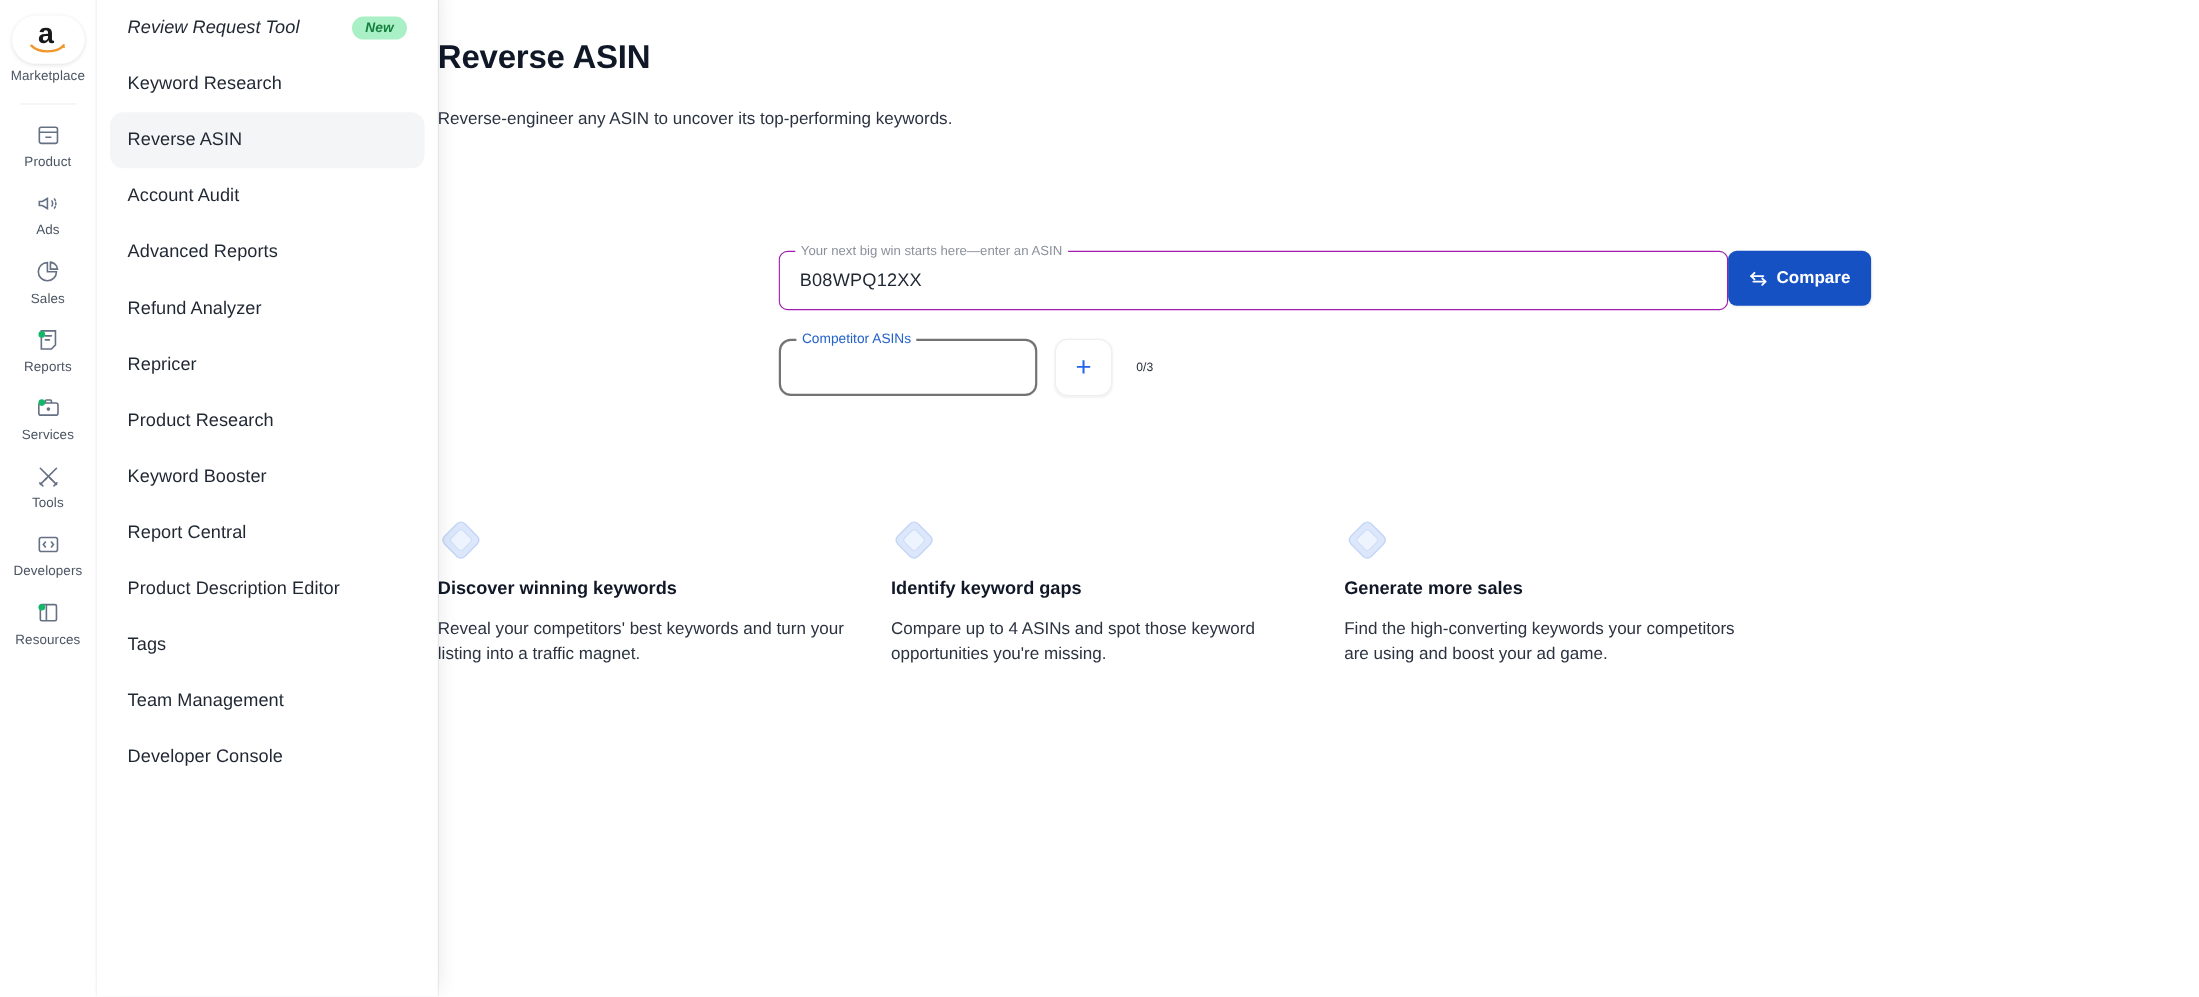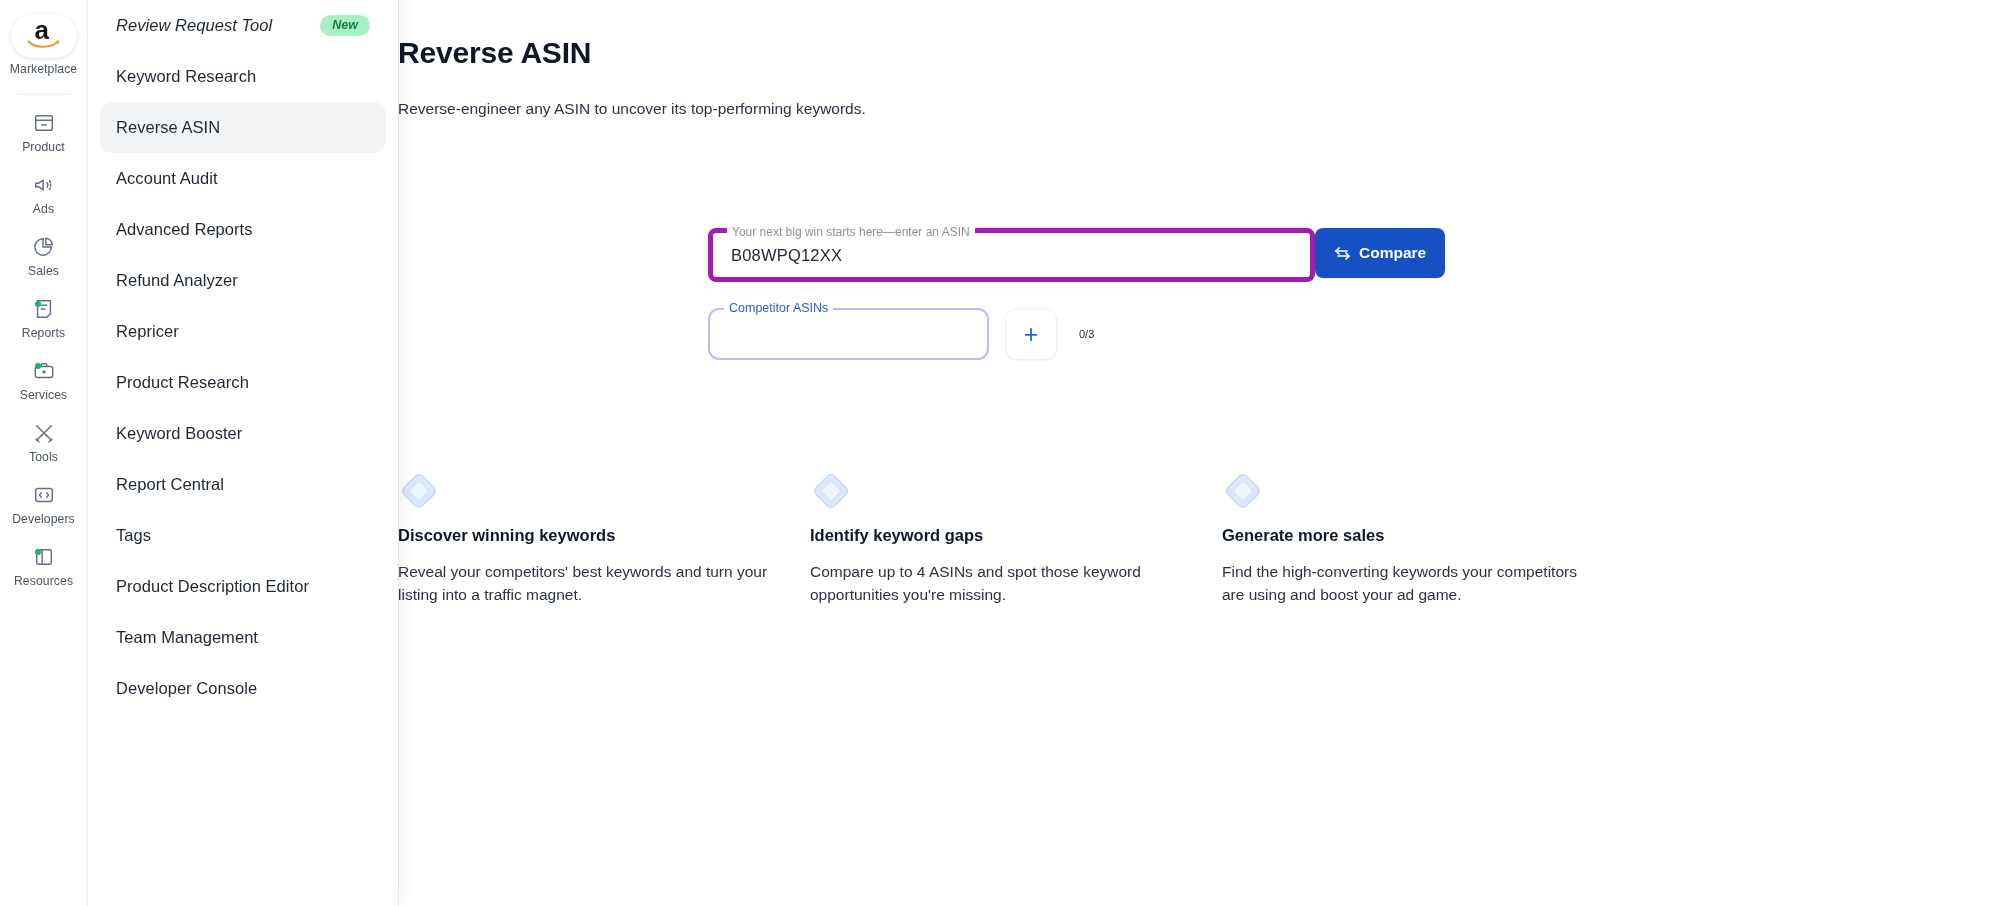--- a/index.html
+++ b/index.html
@@ -95,22 +95,22 @@
   }
   .page-sub {
     position:absolute; left: 310px; top: 100px;
     font-size: 15.5px; color:#2c3340; white-space:nowrap;
   }
 
   
   .search-row { position:absolute; left: 620px; top: 228px; display:flex; align-items:flex-start; }
   .field {
     position: relative;
-    width: 607px; height: 54px;
-    border: 5px solid #a21caf; border-radius: 8px;
+    width: 863px; height: 54px;
+    border: 1px solid #a21caf; border-radius: 8px;
     background:#fff;
     display:flex; align-items:center;
     padding: 0 18px;
   }
   .field .flabel {
     position:absolute; top:-8px; left: 14px;
     background:#fff; padding: 0 5px;
     font-size: 12px; color:#8b919b; white-space:nowrap;
   }
   .field .fval { font-size: 16.5px; color:#1f2733; letter-spacing:.2px; }
@@ -122,22 +122,22 @@
     display:flex; align-items:center; justify-content:center; gap:8px;
     font-size: 15.5px; font-weight: 600; cursor:pointer;
     padding: 0 19px;
     box-shadow: 0 1px 2px rgba(16,24,40,.08);
   }
   .compare-btn svg { display:block; }
 
   
   .comp-row { position:absolute; left: 620px; top: 308px; display:flex; align-items:center; }
   .field.focused {
-    width: 281px; height: 52px;
-    border: 2px solid #c4b5fd; border-radius: 11px;
+    width: 235px; height: 52px;
+    border: 2px solid #737373; border-radius: 11px;
   }
   .field.focused .flabel { color:#2563c9; font-size:12.5px; top:-9px; }
   .add-btn {
     margin-left: 16px;
     width: 52px; height: 52px;
     background:#fff; border:1px solid #edeff2; border-radius: 12px;
     display:flex; align-items:center; justify-content:center;
     cursor:pointer; box-shadow: 0 1px 2px rgba(16,24,40,.05);
     color:#2563eb; font-size: 25px; font-weight: 400; line-height:1;
   }
@@ -359,26 +359,26 @@
     <div class="fly-item">
       <span>Product Research</span>
     </div>
     <div class="fly-item">
       <span>Keyword Booster</span>
     </div>
     <div class="fly-item">
       <span>Report Central</span>
     </div>
     <div class="fly-item">
+      <span>Product Description Editor</span>
+    </div>
+    <div class="fly-item">
       <span>Tags</span>
     </div>
     <div class="fly-item">
-      <span>Product Description Editor</span>
-    </div>
-    <div class="fly-item">
       <span>Team Management</span>
     </div>
     <div class="fly-item">
       <span>Developer Console</span>
     </div>
   </div>
 
 </div>
 
 </body></html>

